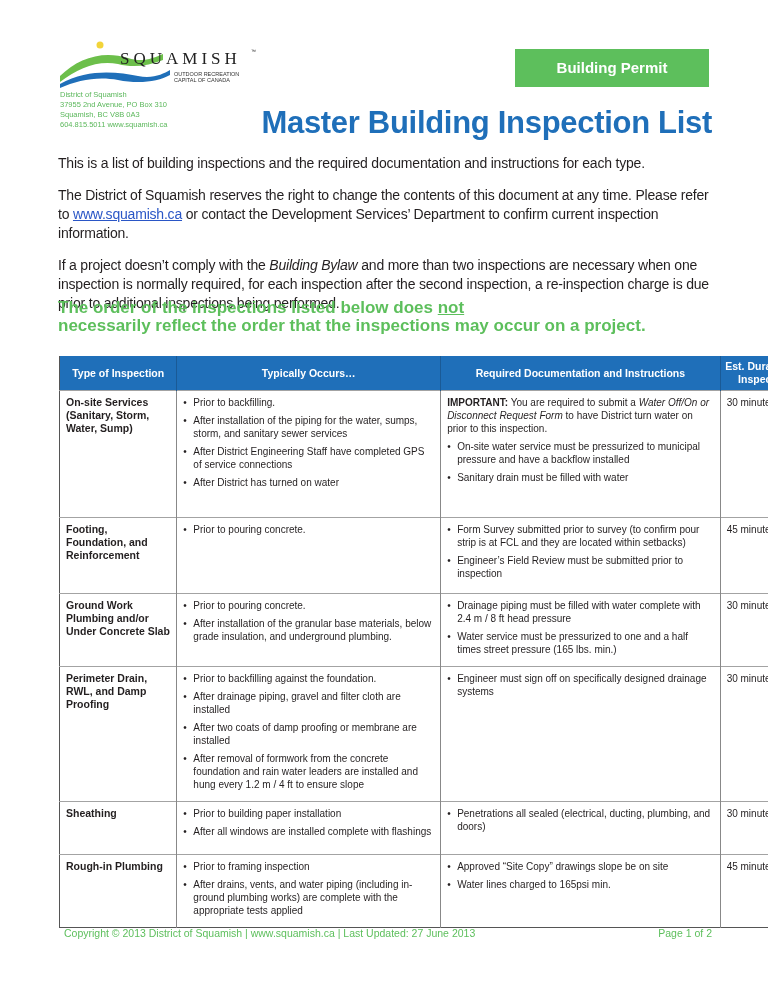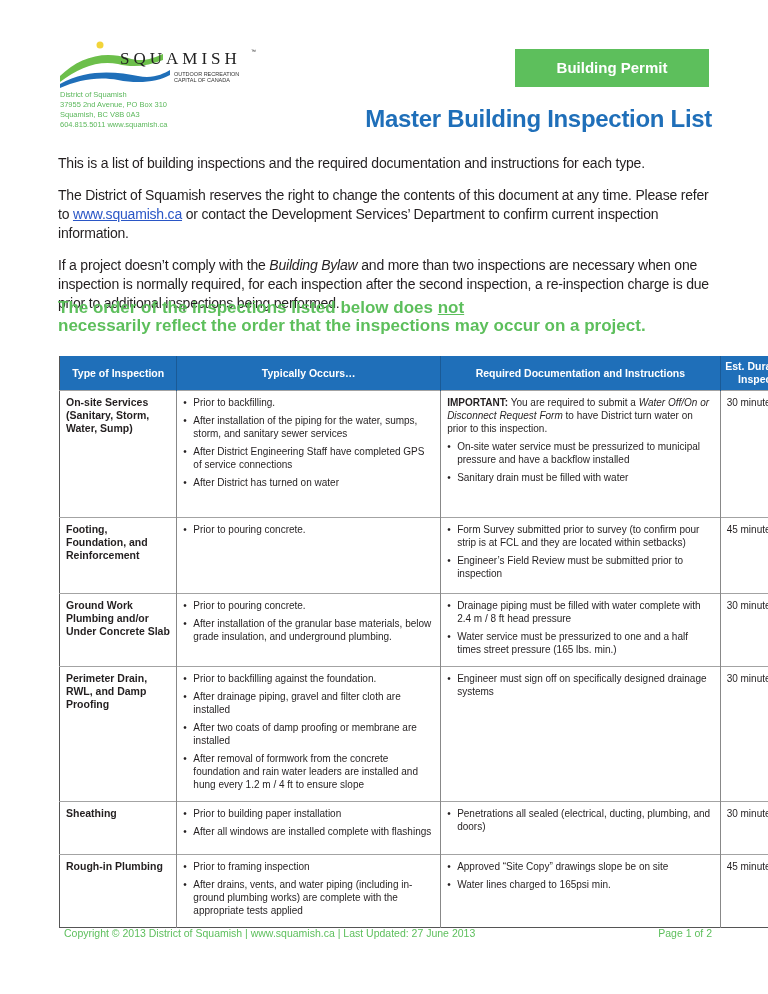--- a/index.html
+++ b/index.html
@@ -1,20 +1,20 @@
 <!DOCTYPE html>
 <html><head>
 <meta charset="utf-8">
 <style>
   html, body { margin: 0; padding: 0; background: #ffffff; }
   body { width: 768px; height: 994px; position: relative; font-family: "Liberation Sans", sans-serif; color: #231f20; overflow: hidden; }
   .logo { position: absolute; left: 58px; top: 38px; width: 210px; height: 50px; }
   .address { position: absolute; left: 60px; top: 90px; font-size: 7.5px; line-height: 10px; color: #5cb85c; }
   .permit-badge { position: absolute; left: 515px; top: 49px; width: 194px; height: 38px; background: #5dbf5c; color: #fff; font-weight: bold; font-size: 15px; line-height: 38px; text-align: center; }
-  .title { position: absolute; right: 56px; top: 105px; font-size: 24px; font-weight: bold; color: #1f6fb9; letter-spacing: -0.3px; }
+  .title { position: absolute; right: 56px; top: 105px; font-size: 31px; font-weight: bold; color: #1f6fb9; letter-spacing: -0.3px; }
   .intro { position: absolute; left: 58px; top: 154px; width: 660px; font-size: 14px; line-height: 19px; letter-spacing: -0.2px; }
   .intro p { margin: 0 0 13px 0; }
   .intro a { color: #2a56c6; text-decoration: underline; }
   .notice { position: absolute; left: 58px; top: 299px; width: 652px; text-align: left; color: #5dbf5c; font-weight: bold; font-size: 17px; line-height: 18px; }
   .notice u { text-decoration: underline; }
   table { position: absolute; left: 59px; top: 356px; width: 750px; border-collapse: collapse; font-size: 10px; line-height: 13px; }
   th { background: #1f6fb9; color: #fff; font-weight: bold; font-size: 10.5px; line-height: 13px; padding: 4px 4px; border-left: 1px solid #1a5a96; }
   th:first-child { border-left: none; }
   td { border-top: 1px solid #a3a3a3; border-left: 1px solid #888; vertical-align: top; padding: 5px 6px; }
   td:first-child { border-left: none; font-weight: bold; font-size: 10.5px; }

